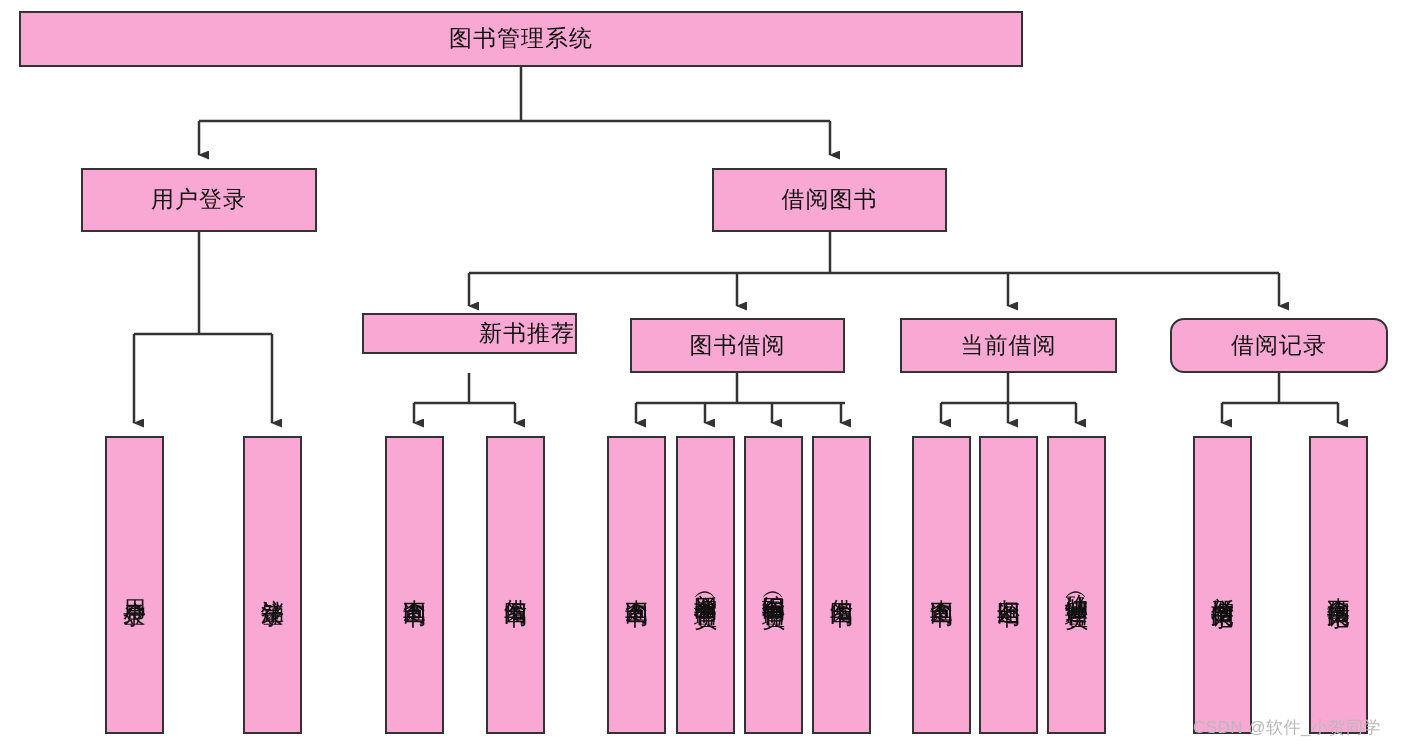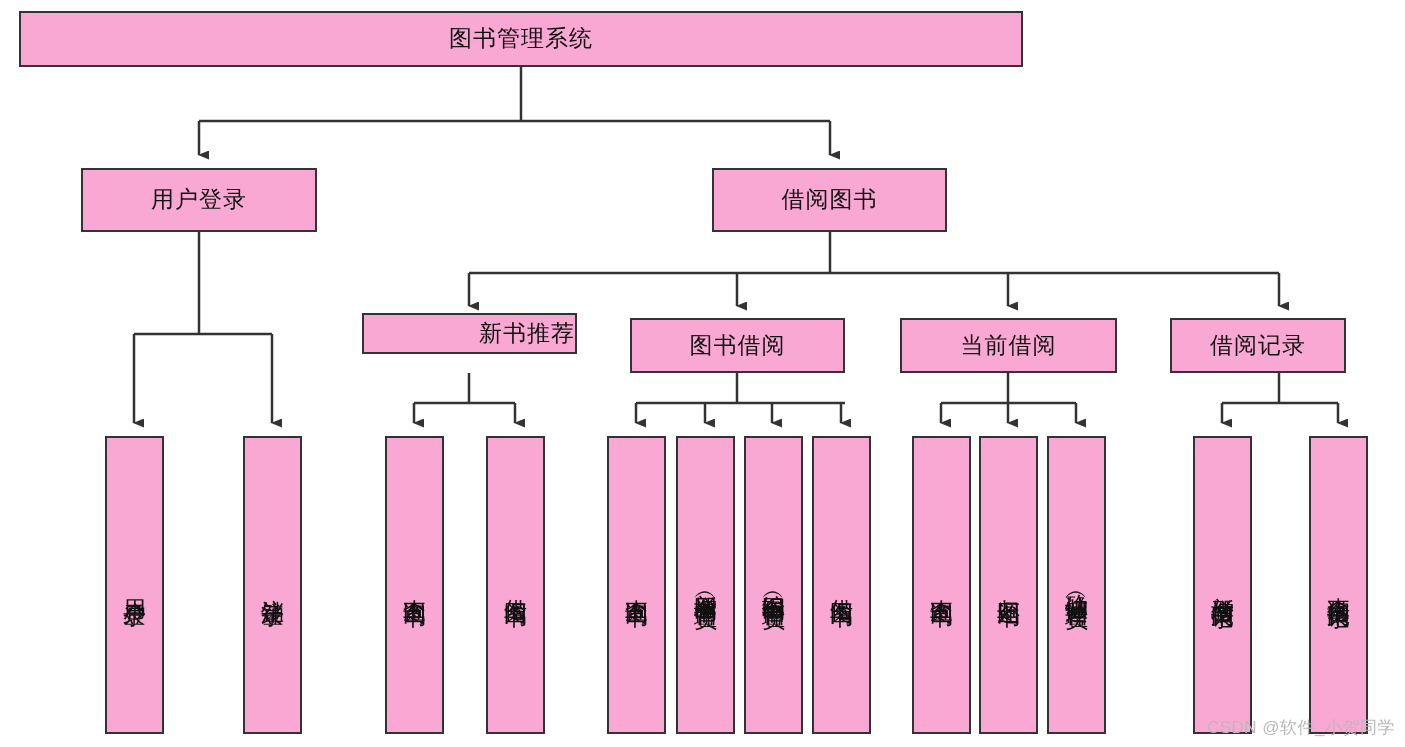--- a/index.html
+++ b/index.html
@@ -52,21 +52,21 @@
   }
   .node.vert .vtext {
     writing-mode: vertical-rl;
     text-orientation: upright;
     display: block;
     text-align: center;
     white-space: nowrap;
   }
   .watermark {
     position: absolute;
-    right: 10px;
+    right: 24px;
     bottom: 8px;
     font-size: 17px;
     color: #b9b9b9;
     letter-spacing: 0.5px;
     z-index: 5;
     white-space: nowrap;
   }
 </style>
 </head>
 <body>
@@ -137,21 +137,21 @@
 
   <div class="node horiz" style="left:362px; top:313px; width:215px; height:41px;justify-content:flex-end;">
     <span>新书推荐</span>
   </div>
   <div class="node horiz" style="left:630px; top:318px; width:215px; height:55px;text-align:center;">
     <span>图书借阅</span>
   </div>
   <div class="node horiz" style="left:900px; top:318px; width:217px; height:55px;">
     <span>当前借阅</span>
   </div>
-  <div class="node horiz" style="left:1170px; top:318px; width:176px; height:55px;">
+  <div class="node horiz" style="left:1170px; top:318px; width:218px; height:55px;border-radius:14px;">
     <span>借阅记录</span>
   </div>
 
   <div class="node vert" style="left:105px; top:436px; width:59px; height:298px;">
     <span class="vtext">用户登录</span>
   </div>
   <div class="node vert" style="left:243px; top:436px; width:59px; height:298px;">
     <span class="vtext">注销登录</span>
   </div>
 

